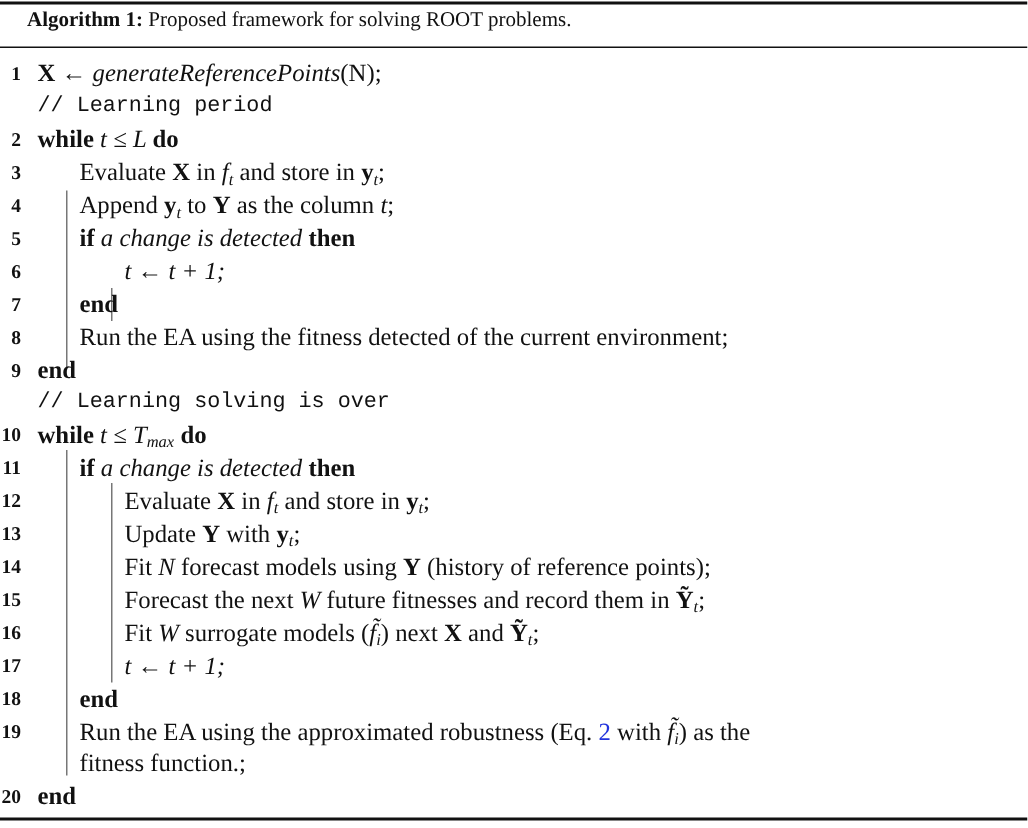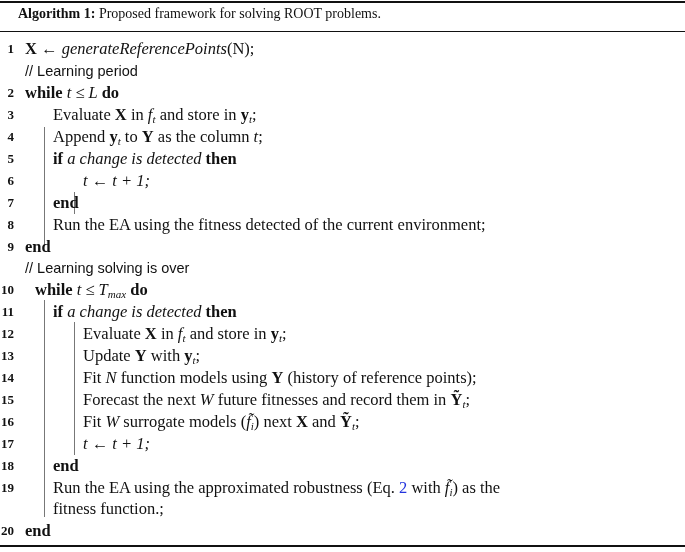--- a/index.html
+++ b/index.html
@@ -13,21 +13,21 @@
              font-family: "Liberation Serif", serif; }
   .caption b { font-weight: bold; }
   .line { position: absolute; left: 0; height: 22px; white-space: nowrap;
           font-family: "Liberation Serif", serif; font-size: 16.5px; line-height: 22px; }
   .ln { position: absolute; width: 22px; text-align: right; font-weight: bold; font-size: 13px;
         font-family: "Liberation Serif", serif; }
   .txt { position: absolute; }
   .kw { font-weight: bold; }
   .it { font-style: italic; }
   .bf { font-weight: bold; }
-  .mono { font-family: Liberation Sans, sans-serif; font-size: 14.5px; }
+  .mono { font-family: Liberation Mono, monospace; font-size: 14.5px; }
   .sub { font-size: 11px; vertical-align: -3px; font-style: italic; }
   .link { color: #2233dd; }
   .vbar { position: absolute; width: 1px; background: #777; }
 </style>
 </head>
 <body>
 
 <div class="rule top"></div>
 <div class="caption">
   <b>Algorithm 1:</b>
@@ -90,41 +90,41 @@
   <span class="ln" style="left:-8px">9</span>
   <span class="txt kw" style="left:25px">end</span>
 </div>
 
 <div class="line" style="top:257px">
   <span class="txt mono" style="left:25px">// Learning solving is over</span>
 </div>
 
 <div class="line" style="top:279px">
   <span class="ln" style="left:-8px">10</span>
-  <span class="txt" style="left:35px"><span class="kw">while</span><span class="it"> t ≤ T</span><span class="sub">max</span><span class="kw"> do</span></span>
+  <span class="txt" style="left:25px"><span class="kw">while</span><span class="it"> t ≤ T</span><span class="sub">max</span><span class="kw"> do</span></span>
 </div>
 
 <div class="line" style="top:301px">
   <span class="ln" style="left:-8px">11</span>
   <span class="txt" style="left:53px"><span class="kw">if</span><span class="it"> a change is detected </span><span class="kw">then</span></span>
 </div>
 
 <div class="line" style="top:323px">
   <span class="ln" style="left:-8px">12</span>
   <span class="txt" style="left:83px"><span>Evaluate </span><span class="bf">X</span><span> in </span><span class="it">f</span><span class="sub">t</span><span> and store in </span><span class="bf">y</span><span class="sub">t</span><span>;</span></span>
 </div>
 
 <div class="line" style="top:345px">
   <span class="ln" style="left:-8px">13</span>
   <span class="txt" style="left:83px"><span>Update </span><span class="bf">Y</span><span> with </span><span class="bf">y</span><span class="sub">t</span><span>;</span></span>
 </div>
 
 <div class="line" style="top:367px">
   <span class="ln" style="left:-8px">14</span>
-  <span class="txt" style="left:83px"><span>Fit </span><span class="it">N</span><span> function models using </span><span class="bf">Y</span><span> (history of reference points);</span></span>
+  <span class="txt" style="left:83px"><span>Fit </span><span class="it">N</span><span> forecast models using </span><span class="bf">Y</span><span> (history of reference points);</span></span>
 </div>
 
 <div class="line" style="top:389px">
   <span class="ln" style="left:-8px">15</span>
   <span class="txt" style="left:83px"><span>Forecast the next </span><span class="it">W</span><span> future fitnesses and record them in </span><span class="bf">Ỹ</span><span class="sub">t</span><span>;</span></span>
 </div>
 
 <div class="line" style="top:411px">
   <span class="ln" style="left:-8px">16</span>
   <span class="txt" style="left:83px"><span>Fit </span><span class="it">W</span><span> surrogate models (</span><span class="it">f̃</span><span class="sub">i</span><span>) next </span><span class="bf">X</span><span> and </span><span class="bf">Ỹ</span><span class="sub">t</span><span>;</span></span>

